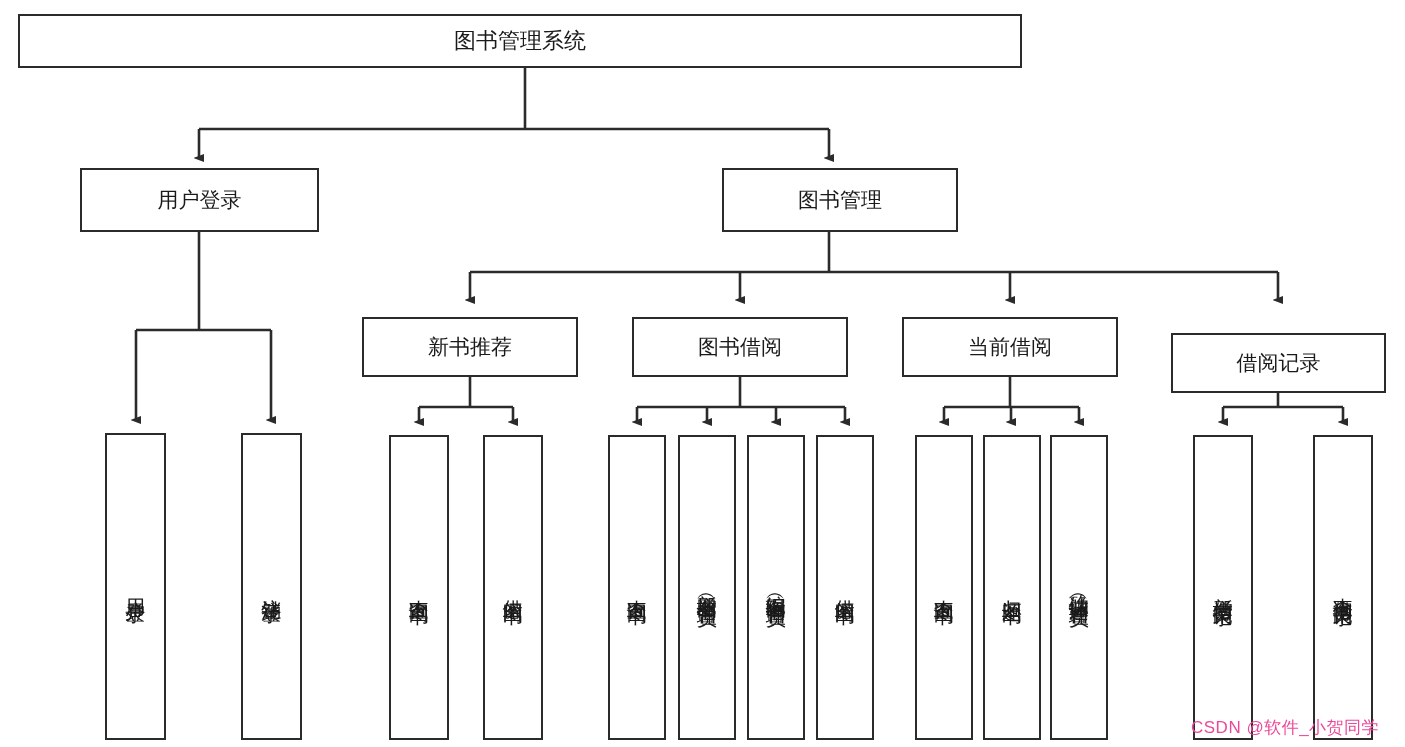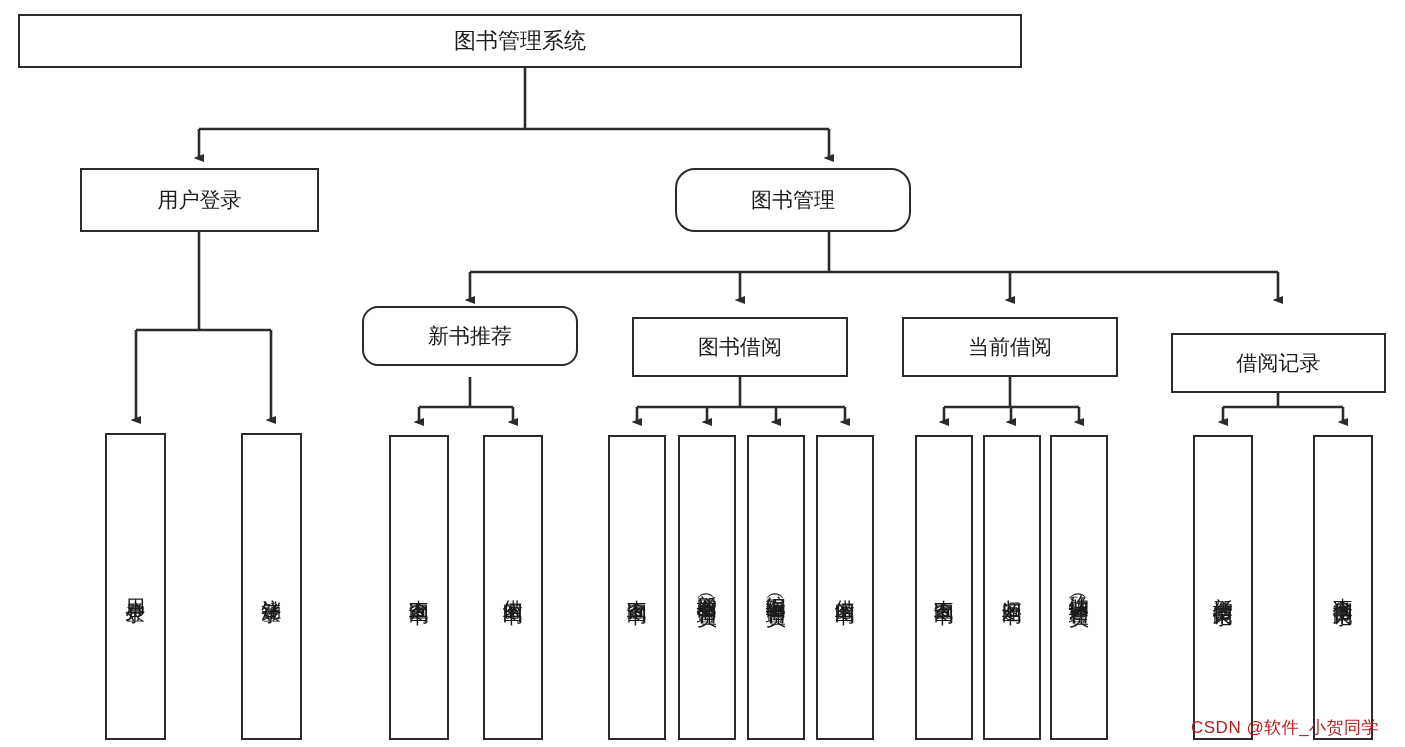--- a/index.html
+++ b/index.html
@@ -35,21 +35,21 @@
   }
   .node.leaf .vtext{
     writing-mode:vertical-rl;
     text-orientation:upright;
     letter-spacing:2px;
     display:block;
   }
   .watermark{
     position:absolute;
     font-size:17px;
-    color:#b91c1c;
+    color:#ec4899;
     letter-spacing:0.5px;
     white-space:nowrap;
     pointer-events:none;
   }
 </style>
 </head>
 <body>
 
 <div id="canvas">
 
@@ -103,25 +103,25 @@
     </g>
   </svg>
 
   <div class="node root" style="left:18px;top:14px;width:1004px;height:54px;">
     <span>图书管理系统</span>
   </div>
 
   <div class="node h" style="left:80px;top:168px;width:239px;height:64px;">
     <span>用户登录</span>
   </div>
-  <div class="node h" style="left:675px;top:168px;width:236px;height:64px;border-radius:20px;">
+  <div class="node h" style="left:722px;top:168px;width:236px;height:64px;">
     <span>图书管理</span>
   </div>
 
-  <div class="node h" style="left:362px;top:306px;width:216px;height:60px;border-radius:16px;">
+  <div class="node h" style="left:362px;top:317px;width:216px;height:60px;">
     <span>新书推荐</span>
   </div>
   <div class="node h" style="left:902px;top:317px;width:216px;height:60px;">
     <span>当前借阅</span>
   </div>
   <div class="node h" style="left:632px;top:317px;width:216px;height:60px;">
     <span>图书借阅</span>
   </div>
   <div class="node h" style="left:1171px;top:317px;width:215px;height:60px;margin-top:16px;">
     <span>借阅记录</span>

